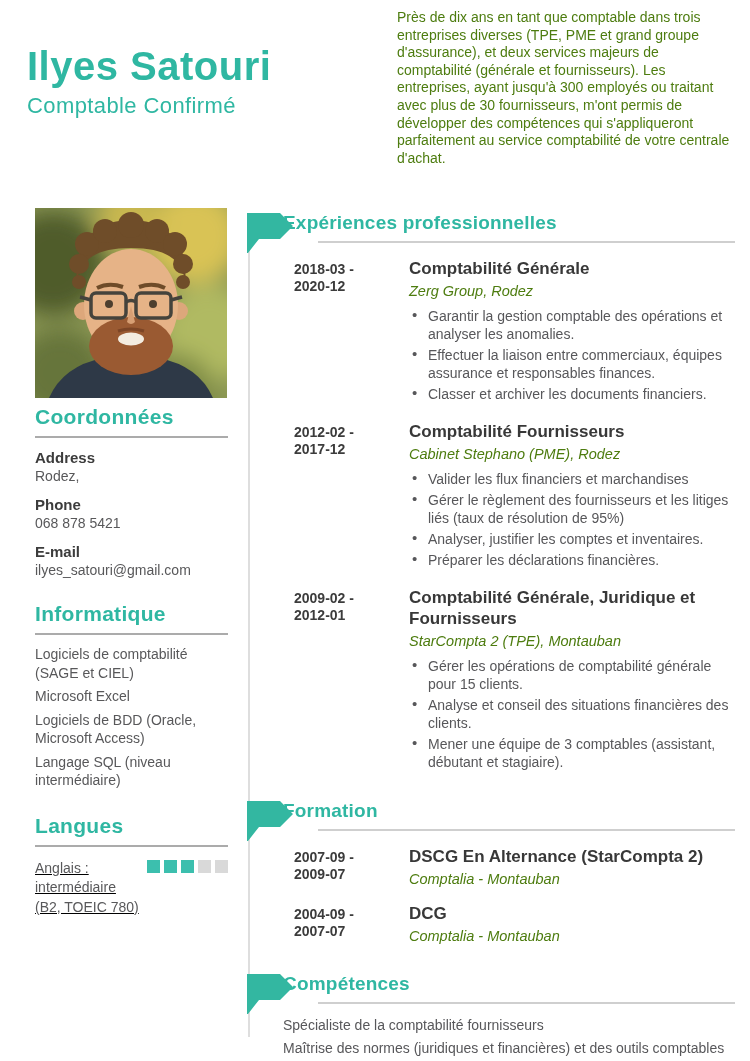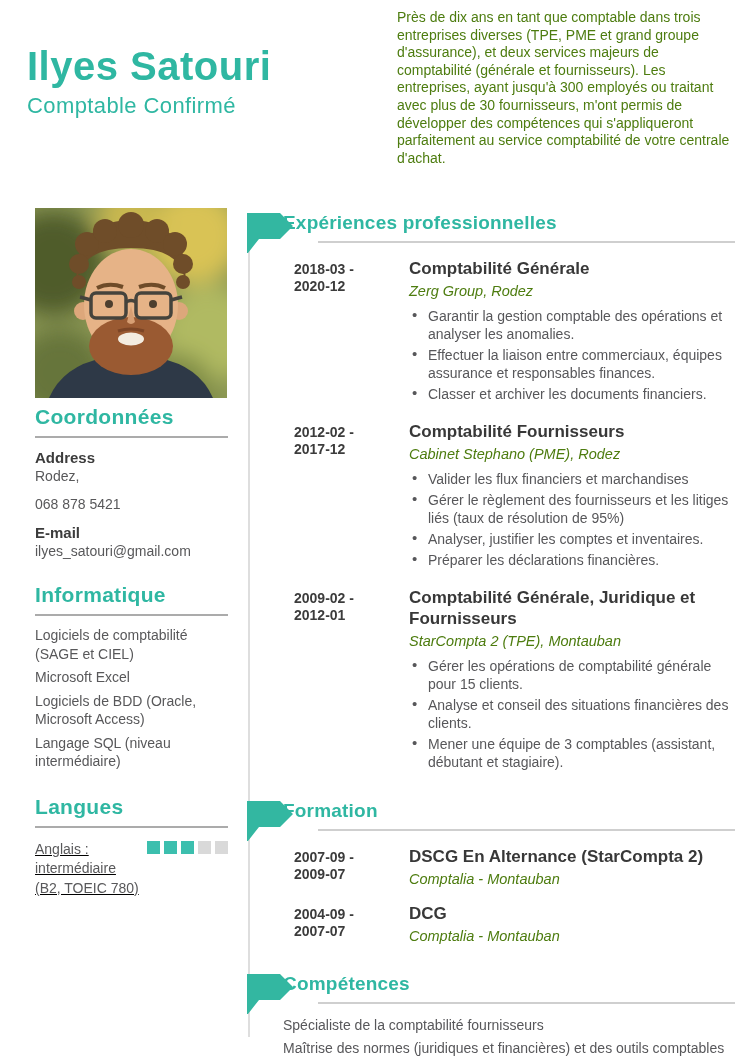--- a/index.html
+++ b/index.html
@@ -149,20 +149,21 @@
       </g>
     </svg>
 
     <section class="side-section">
       <h2 class="side-heading">Coordonnées</h2>
       <div class="contact-entry">
         <div class="contact-label">Address</div>
         <div class="contact-value">Rodez,</div>
       </div>
       <div class="contact-entry">
+        <div class="contact-label">Phone</div>
         <div class="contact-value">068 878 5421</div>
       </div>
       <div class="contact-entry">
         <div class="contact-label">E-mail</div>
         <div class="contact-value">ilyes_satouri@gmail.com</div>
       </div>
     </section>
 
     <section class="side-section side-informatique">
       <h2 class="side-heading">Informatique</h2>

